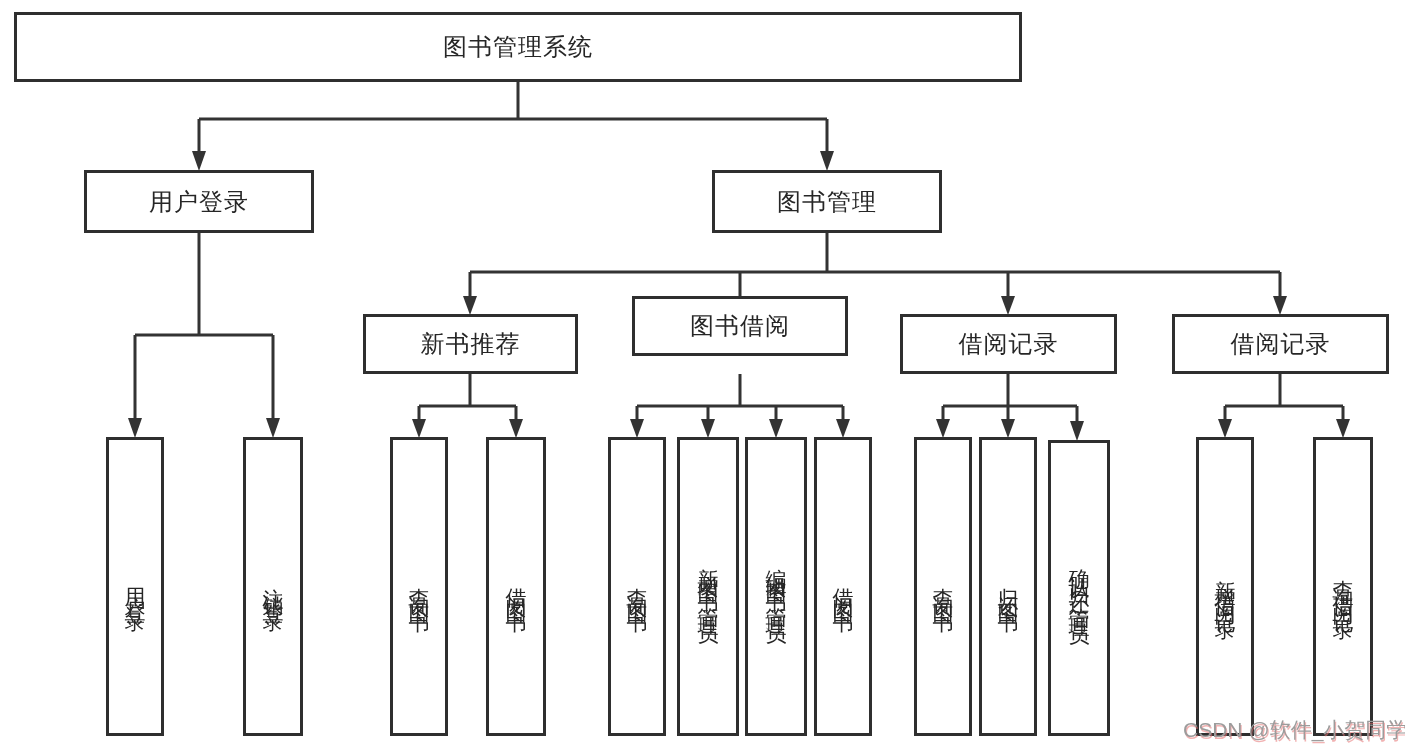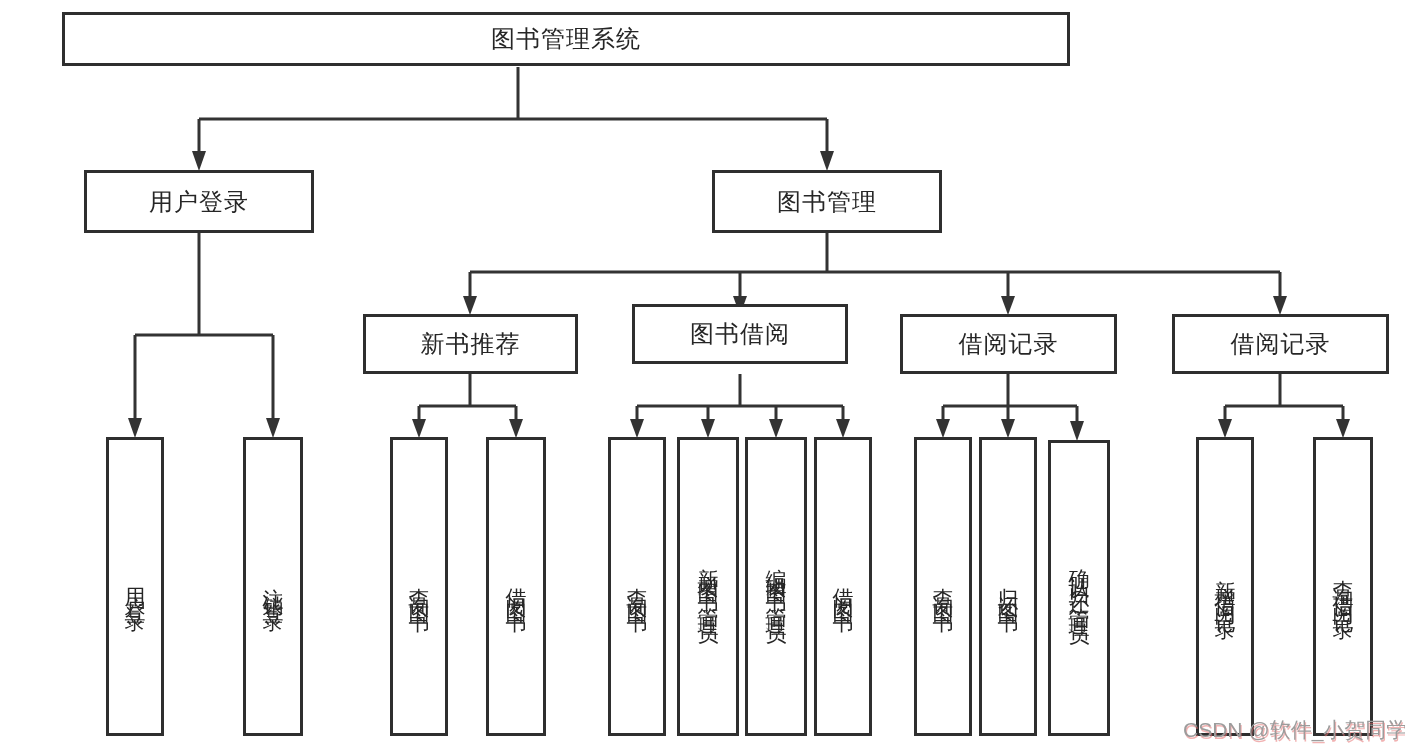--- a/index.html
+++ b/index.html
@@ -83,35 +83,35 @@
 
       <polygon points="936,419 950,419 943,438"></polygon>
       <polygon points="1001,419 1015,419 1008,438"></polygon>
       <polygon points="1070,421 1084,421 1077,441"></polygon>
 
       <polygon points="1218,419 1232,419 1225,438"></polygon>
       <polygon points="1336,419 1350,419 1343,438"></polygon>
     </g>
   </svg>
 
-  <div class="node hbox" style="left:14px;top:12px;width:1008px;height:54px;margin-left:48px;">
+  <div class="node hbox" style="left:14px;top:12px;width:1008px;height:70px;">
     <span>图书管理系统</span>
   </div>
 
   <div class="node hbox" style="left:84px;top:170px;width:230px;height:63px;">
     <span>用户登录</span>
   </div>
   <div class="node hbox" style="left:363px;top:314px;width:215px;height:60px;">
     <span>新书推荐</span>
   </div>
 
   <div class="node hbox" style="left:712px;top:170px;width:230px;height:63px;">
     <span>图书管理</span>
   </div>
-  <div class="node hbox" style="left:632px;top:304px;width:216px;height:60px;">
+  <div class="node hbox" style="left:632px;top:296px;width:216px;height:60px;">
     <span>图书借阅</span>
   </div>
   <div class="node hbox" style="left:900px;top:314px;width:217px;height:60px;">
     <span>借阅记录</span>
   </div>
   <div class="node hbox" style="left:1172px;top:314px;width:217px;height:60px;">
     <span>借阅记录</span>
   </div>
 
   <div class="node vbox" style="left:106px;top:437px;width:58px;height:299px;">

